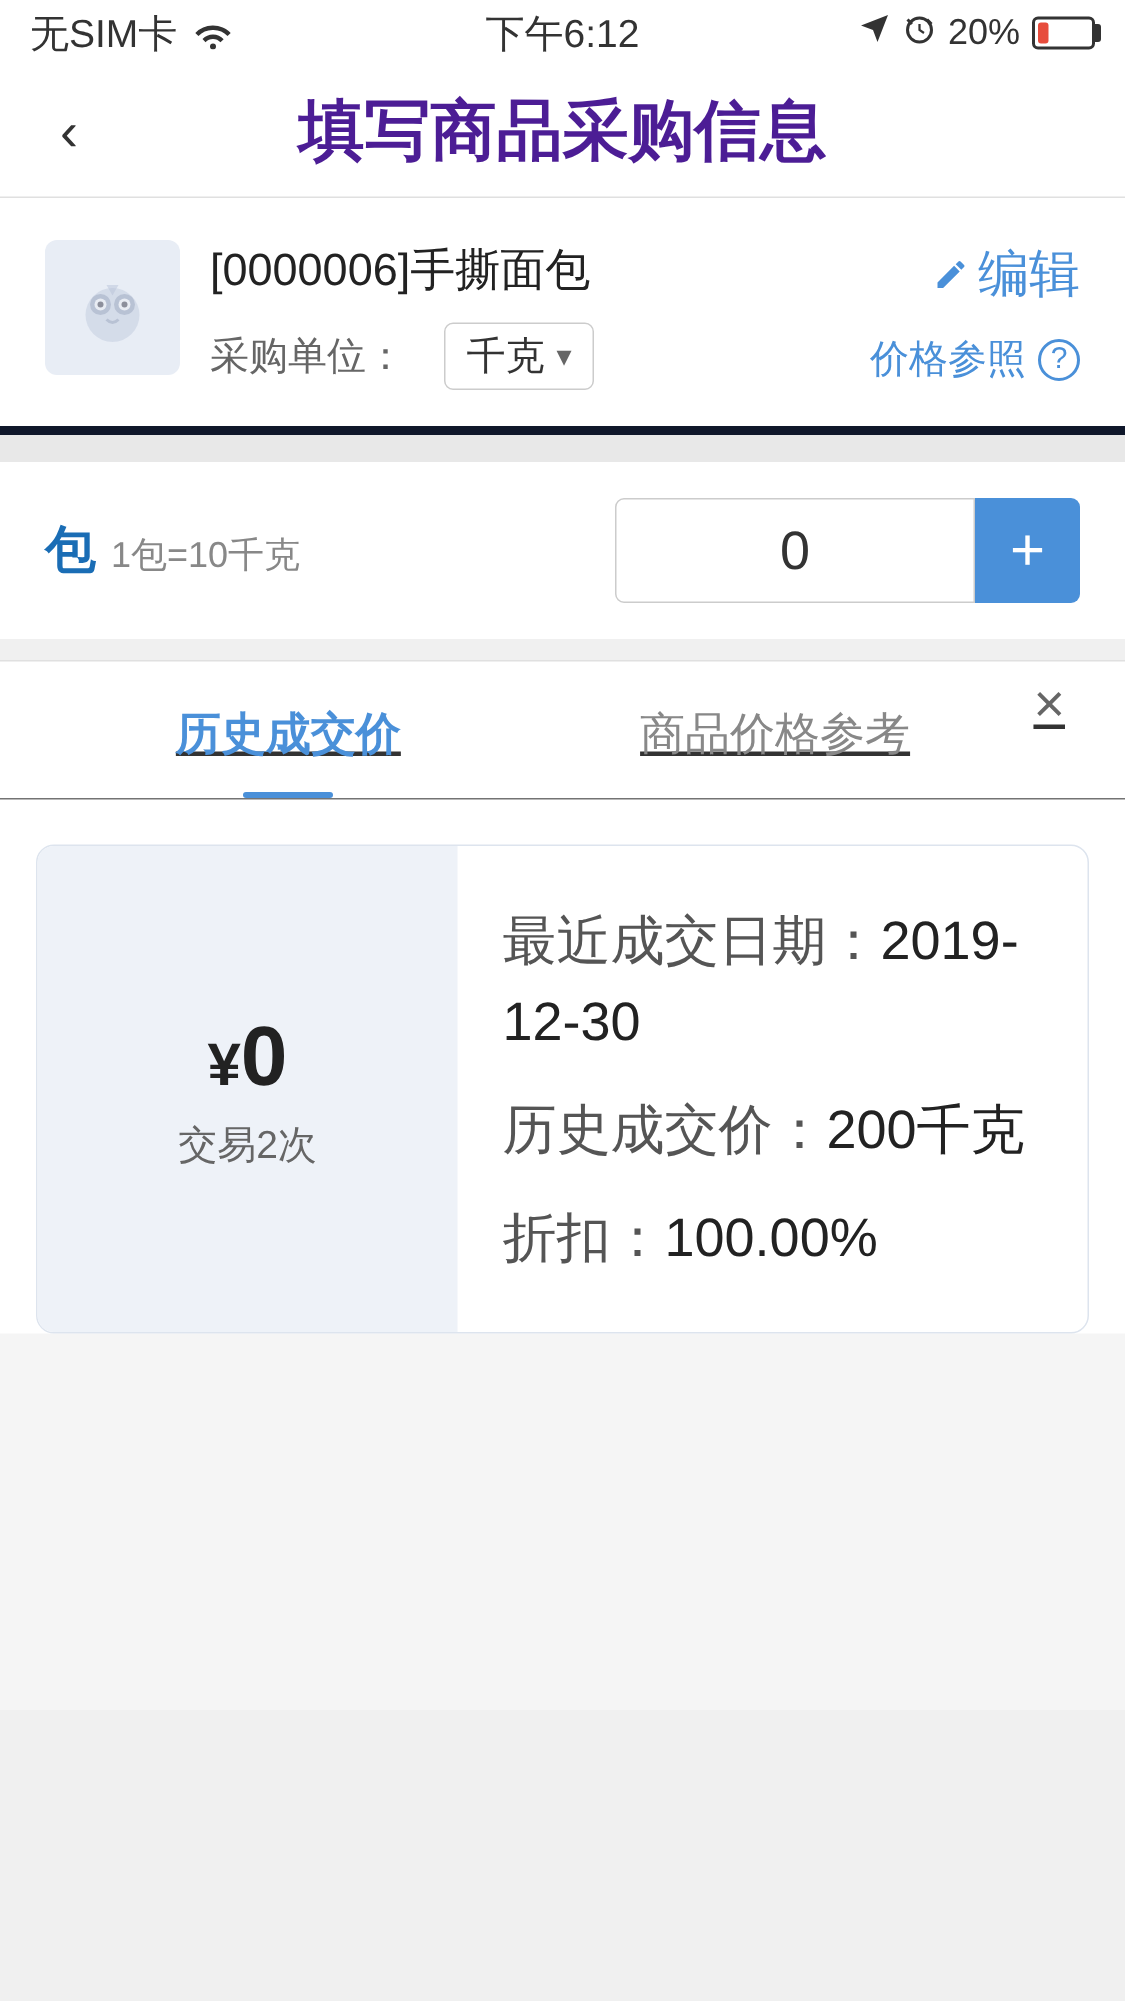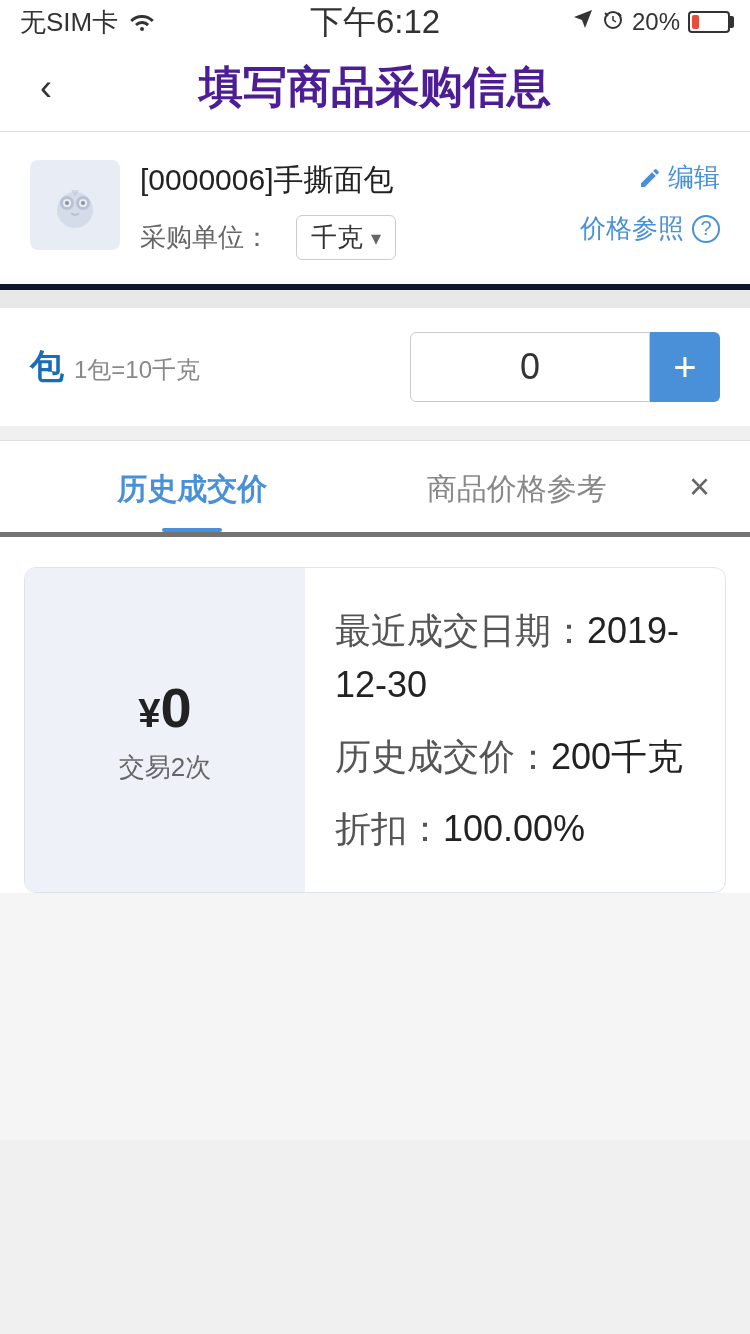--- a/index.html
+++ b/index.html
@@ -19,26 +19,26 @@
       background: #fff;
       display: flex;
       align-items: center;
       justify-content: space-between;
       padding: 0 20px;
       font-size: 28px;
       font-weight: 500;
     }
     .status-left {
       display: flex;
-      align-items: center;
+      align-items: flex-end;
       gap: 10px;
       font-size: 26px;
     }
     .status-center {
-      font-size: 33px;
+      font-size: 26px;
       font-weight: 500;
       position: absolute;
       left: 50%;
       transform: translateX(-50%);
     }
     .status-right {
       display: flex;
       gap: 8px;
       font-size: 24px;
     }
@@ -164,21 +164,21 @@
       align-items: center;
       gap: 4px;
       justify-content: space-between;
     }
     .unit-select-arrow {
       font-size: 20px;
       color: #666;
       margin-left: 4px;
     }
     .product-edit {
-      font-size: 26px;
+      font-size: 34px;
       color: #4a90d9;
       display: flex;
       align-items: center;
       gap: 6px;
       cursor: pointer;
     }
     .price-ref {
       font-size: 26px;
       color: #4a90d9;
       display: flex;
@@ -266,24 +266,25 @@
     
     .bottom-panel {
       background: #fff;
       border-top: 1px solid #e0e0e0;
       margin-top: 14px;
     }
 
     
     .tabs-row {
       display: flex;
-      align-items: center;
-      border-bottom: 5px solid #737373;
+      align-items: flex-start;
+      border-bottom: 1px solid #737373;
       padding: 0 30px;
       position: relative;
+      text-decoration: underline;
     }
     .tab-item {
       flex: 1;
       text-align: center;
       padding: 28px 0 22px;
       font-size: 30px;
       color: #888;
       cursor: pointer;
       position: relative;
     }

